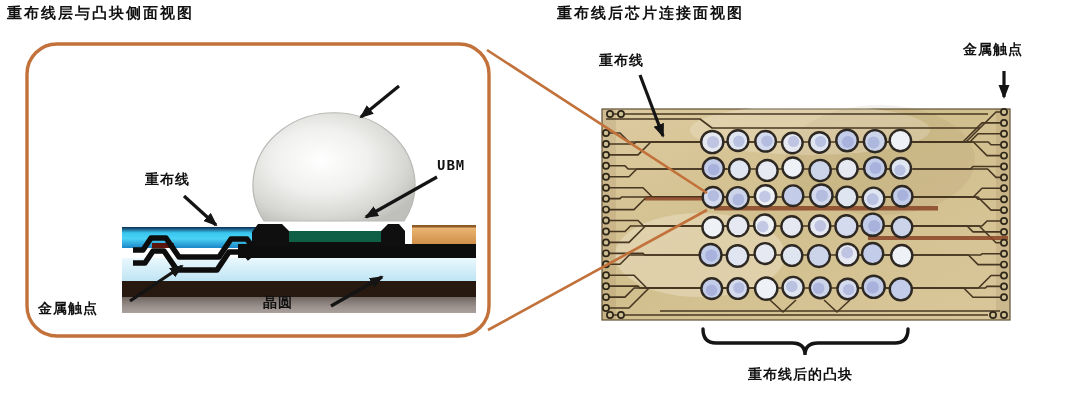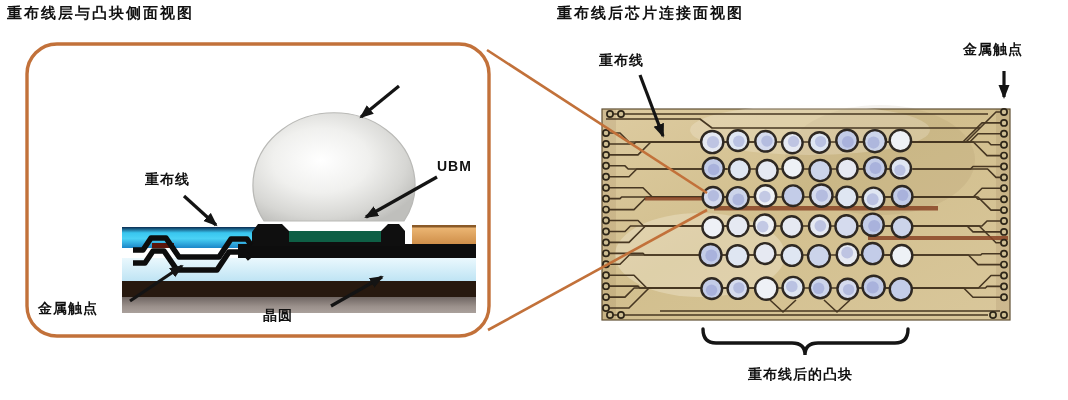--- a/index.html
+++ b/index.html
@@ -286,21 +286,21 @@
       </g>
 
     <g>
       <path d="M703,329 Q703,343 716,343 L792,343 Q805,343 805,355 Q805,343 818,343 L895,343 Q908,343 908,329" fill="none" stroke="#151515" stroke-width="3.4" stroke-linecap="round"></path>
     </g>
   </svg>
 
   <div class="title" style="left:7px;top:4px;width:534px;">重布线层与凸块侧面视图</div>
   <div class="title" style="left:557px;top:4px;width:534px;">重布线后芯片连接面视图</div>
 
-  <div class="lbl" style="left:437px;top:158px;">UBM</div>
+  <div class="lbl" style="left:437px;top:158px;font-family:Liberation Mono, monospace;">UBM</div>
   <div class="lbl" style="left:145px;top:171px;">重布线</div>
   <div class="lbl" style="left:38px;top:300px;">金属触点</div>
-  <div class="lbl" style="left:263px;top:307px;font-family:Liberation Mono, monospace;">晶圆</div>
+  <div class="lbl" style="left:263px;top:294px;font-family:Liberation Mono, monospace;">晶圆</div>
 
   <div class="lbl" style="left:599px;top:52px;">重布线</div>
   <div class="lbl" style="left:963px;top:41px;">金属触点</div>
   <div class="lbl" style="left:748px;top:366px;">重布线后的凸块</div>
 </div>
 
 </body></html>

